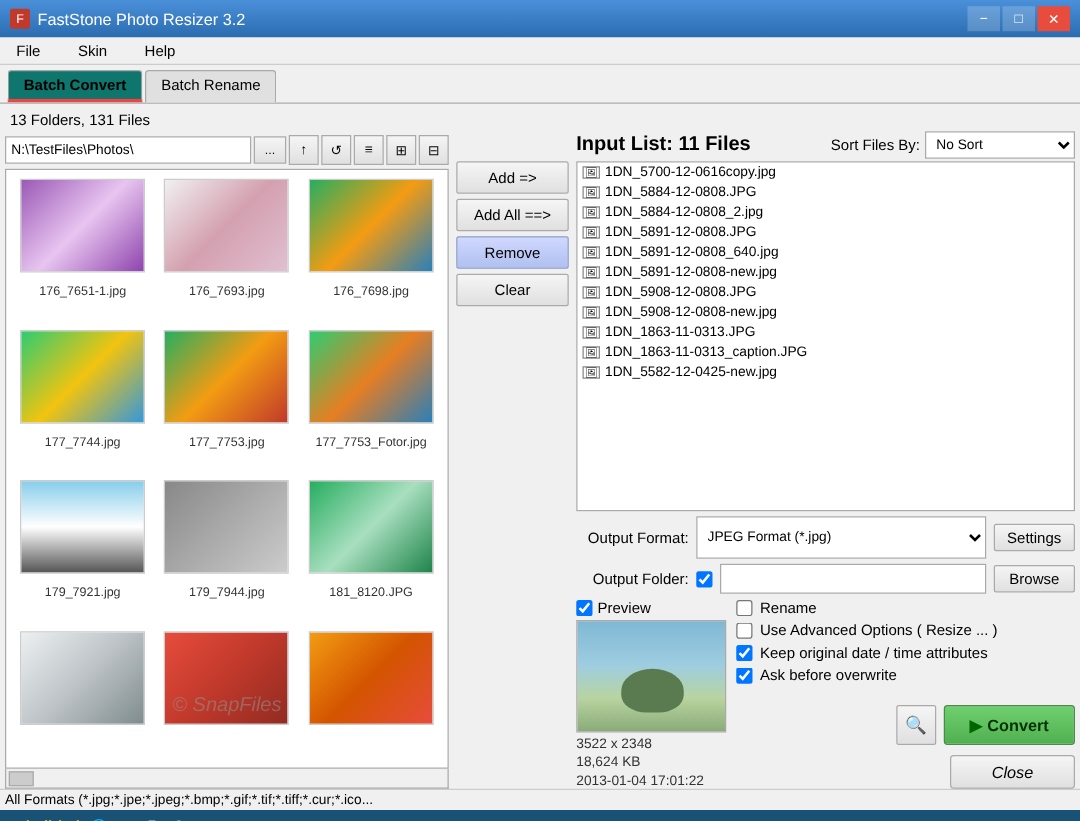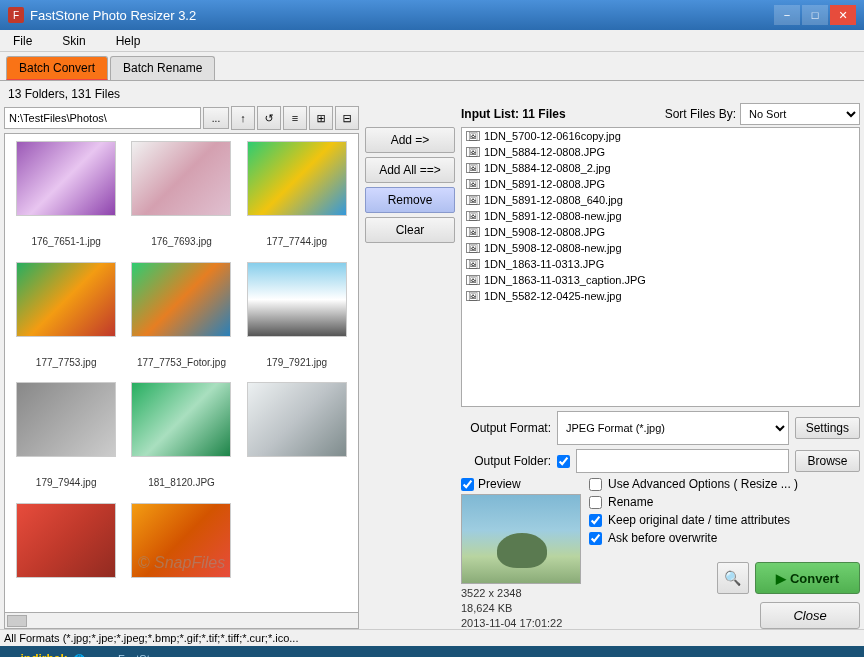--- a/index.html
+++ b/index.html
@@ -61,23 +61,23 @@
     .tab {
       padding: 4px 12px;
       border: 1px solid #aaa;
       border-bottom: none;
       cursor: pointer;
       font-size: 12px;
       background: #e0e0e0;
       border-radius: 3px 3px 0 0;
     }
     .tab.active {
-      background: #f97316;
-      border-bottom: 1px solid #ef4444;
-      font-weight: normal;
+      background: #0f766e;
+      border-bottom: 3px solid #ef4444;
+      font-weight: bold;
     }
 
     
     .left-panel {
       display: flex;
       flex-direction: column;
       width: 355px;
       flex-shrink: 0;
     }
 
@@ -141,21 +141,21 @@
       cursor: pointer;
     }
     .thumb-img {
       width: 100px; height: 75px;
       object-fit: cover;
       border: 1px solid #ccc;
     }
     .thumb-label {
       font-size: 10px;
       text-align: center;
-      margin-top: 20px;
+      margin-top: 10px;
       color: #333;
     }
 
     
     .thumb-purple { background: linear-gradient(135deg, #9b59b6, #e8c5f0, #8e44ad); }
     .thumb-flower { background: linear-gradient(135deg, #f0f0f0, #d4a0b0, #e0c0d0); }
     .thumb-bird1 { background: linear-gradient(135deg, #27ae60, #f39c12, #2980b9); }
     .thumb-bird2 { background: linear-gradient(135deg, #2ecc71, #f1c40f, #3498db); }
     .thumb-bird3 { background: linear-gradient(135deg, #27ae60, #f39c12, #c0392b); }
     .thumb-bird4 { background: linear-gradient(135deg, #2ecc71, #e67e22, #2980b9); }
@@ -188,21 +188,21 @@
       align-items: center;
     }
 
     
     .input-list-header {
       display: flex;
       align-items: center;
       justify-content: space-between;
       margin-bottom: 2px;
     }
-    .input-list-header-left { font-size: 12px; font-weight: bold; text-align: right; }
+    .input-list-header-left { font-size: 16px; font-weight: bold; text-align: right; }
     .sort-row { display: flex; align-items: center; gap: 4px; font-size: 12px; }
     .sort-select {
       height: 22px;
       border: 1px solid #aaa;
       background: white;
       font-size: 11px;
       padding: 0 4px;
       width: 120px;
     }
 
@@ -444,20 +444,24 @@
 
       <div class="thumbnail-area">
         <div class="thumbnail-grid">
           <div class="thumb-item">
             <div class="thumb-img thumb-purple"></div>
             <span class="thumb-label">176_7651-1.jpg</span>
           </div>
           <div class="thumb-item">
             <div class="thumb-img thumb-flower"></div>
             <span class="thumb-label">176_7693.jpg</span>
+          </div>
+          <div class="thumb-item">
+            <div class="thumb-img thumb-bird1"></div>
+            <span class="thumb-label">176_7698.jpg</span>
           </div>
           <div class="thumb-item">
             <div class="thumb-img thumb-bird2"></div>
             <span class="thumb-label">177_7744.jpg</span>
           </div>
           <div class="thumb-item">
             <div class="thumb-img thumb-bird3"></div>
             <span class="thumb-label">177_7753.jpg</span>
           </div>
           <div class="thumb-item">
@@ -591,31 +595,31 @@
         <div class="preview-left">
           <div class="preview-checkbox-row">
             <input type="checkbox" checked="" style="">
             <span>Preview</span>
           </div>
           <div class="preview-img-box">
             <div class="duck-silhouette"></div>
           </div>
           <div class="preview-info">3522 x 2348</div>
           <div class="preview-info">18,624 KB</div>
-          <div class="preview-info">2013-11-04 17:01:22</div>
+          <div class="preview-info">2013-01-04 17:01:22</div>
         </div>
 
         <div class="preview-right">
           <div class="checkbox-row">
             <input type="checkbox" style="">
-            <span>Use Advanced Options ( Resize ... )</span>
+            <span>Rename</span>
           </div>
           <div class="checkbox-row">
             <input type="checkbox" style="">
-            <span>Rename</span>
+            <span>Use Advanced Options ( Resize ... )</span>
           </div>
           <div class="checkbox-row">
             <input type="checkbox" checked="" style="">
             <span>Keep original date / time attributes</span>
           </div>
           <div class="checkbox-row">
             <input type="checkbox" checked="" style="">
             <span>Ask before overwrite</span>
           </div>
 

